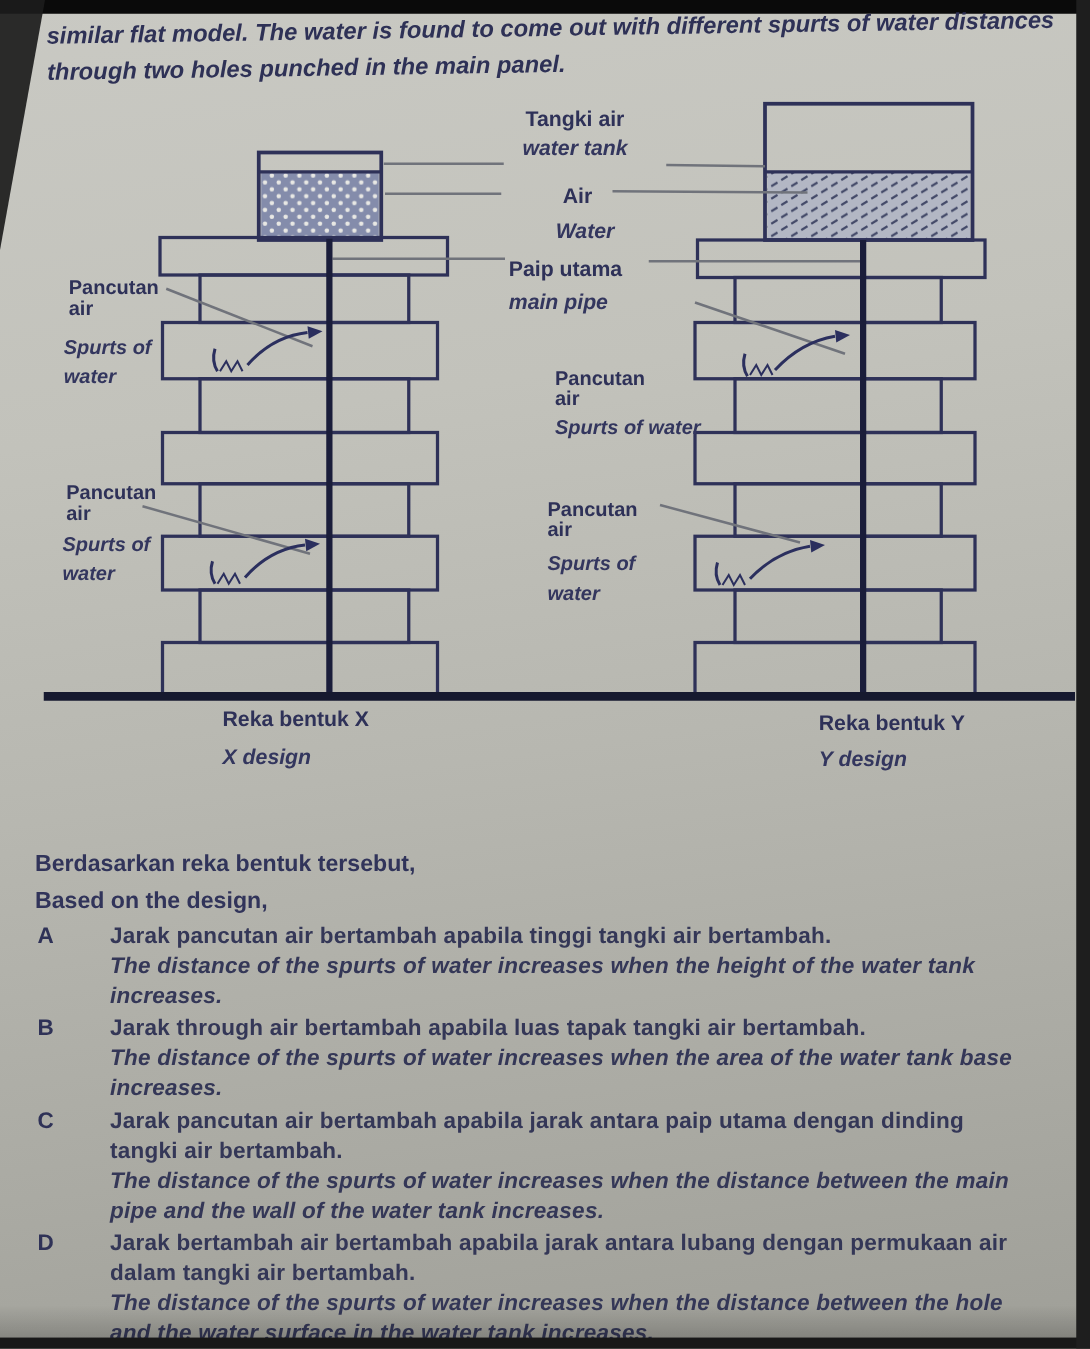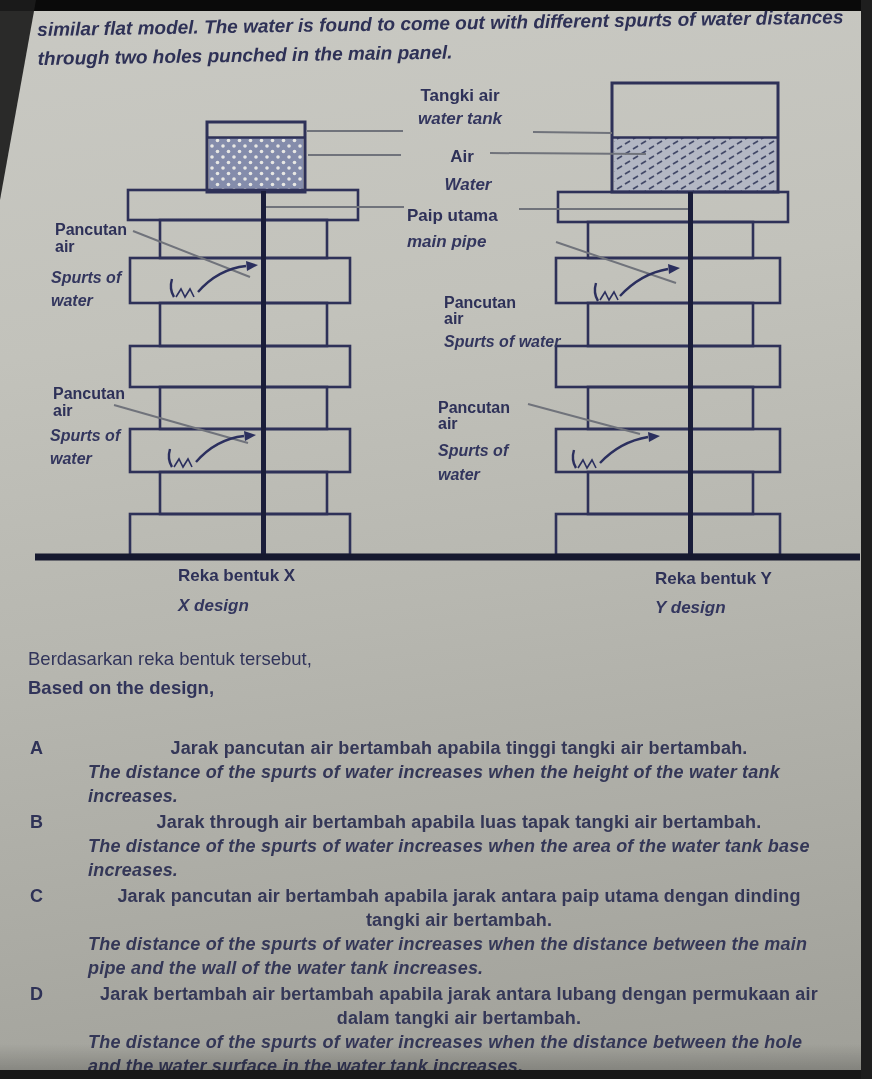--- a/index.html
+++ b/index.html
@@ -17,27 +17,27 @@
     background:linear-gradient(to bottom,rgba(0,0,0,0),rgba(0,0,0,.18));}
   .intro{position:absolute;left:37px;top:15px;width:832px;
     font-style:italic;font-weight:700;font-size:19px;line-height:29px;color:#2e3156;
     transform:rotate(-0.9deg);transform-origin:left top;}
   .diagram-svg{position:absolute;left:0;top:70px;}
   .t-ms{font:700 17px "Liberation Sans",sans-serif;fill:#2e3158;}
   .t-en{font:italic 700 17px "Liberation Sans",sans-serif;fill:#33365e;}
   .t-ms-sm{font:700 16px "Liberation Sans",sans-serif;fill:#2e3158;}
   .t-en-sm{font:italic 700 16px "Liberation Sans",sans-serif;fill:#33365e;}
   .question{position:absolute;left:28px;top:644px;font-size:18.5px;line-height:29px;}
-  .question .ms{font-weight:400;}
+  .question .ms{font-weight:700;margin-top:32px;}
   .question .en{font-weight:700;}
   .options{position:absolute;left:30px;top:736px;width:824px;}
   .option{display:flex;margin-bottom:2px;}
   .opt-letter{width:58px;font-weight:700;font-size:18px;line-height:24px;color:#2f3257;}
   .opt-text{width:742px;font-size:18px;line-height:24px;letter-spacing:.2px;color:#343757;}
-  .opt-text .ms{font-weight:600;display:block;text-align:center;}
+  .opt-text .ms{font-weight:600;display:block;}
   .opt-text .en{font-weight:600;font-style:italic;display:block;}
 </style>
 </head>
 <body>
 
 <div id="photo">
   <div class="bar-top"></div>
   <div class="corner-wedge"></div>
 
   <div class="intro">

